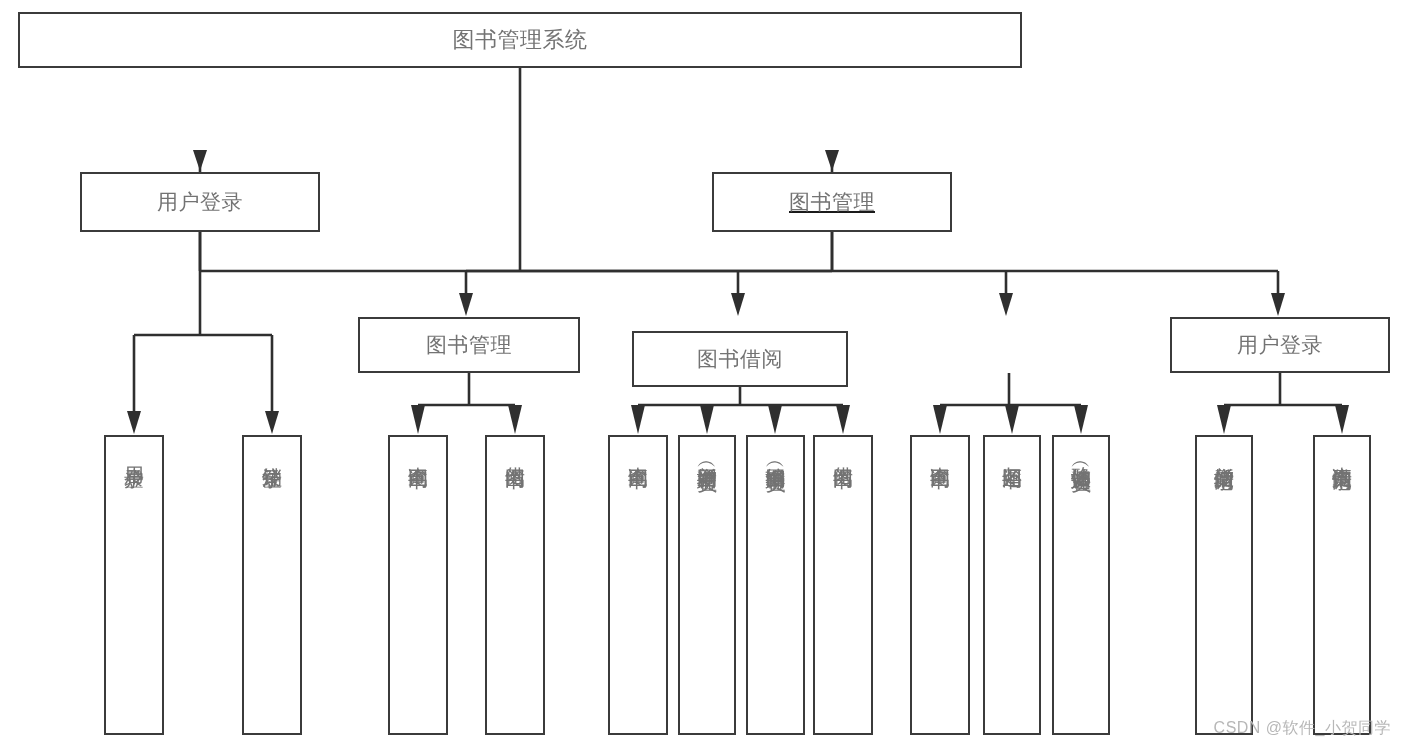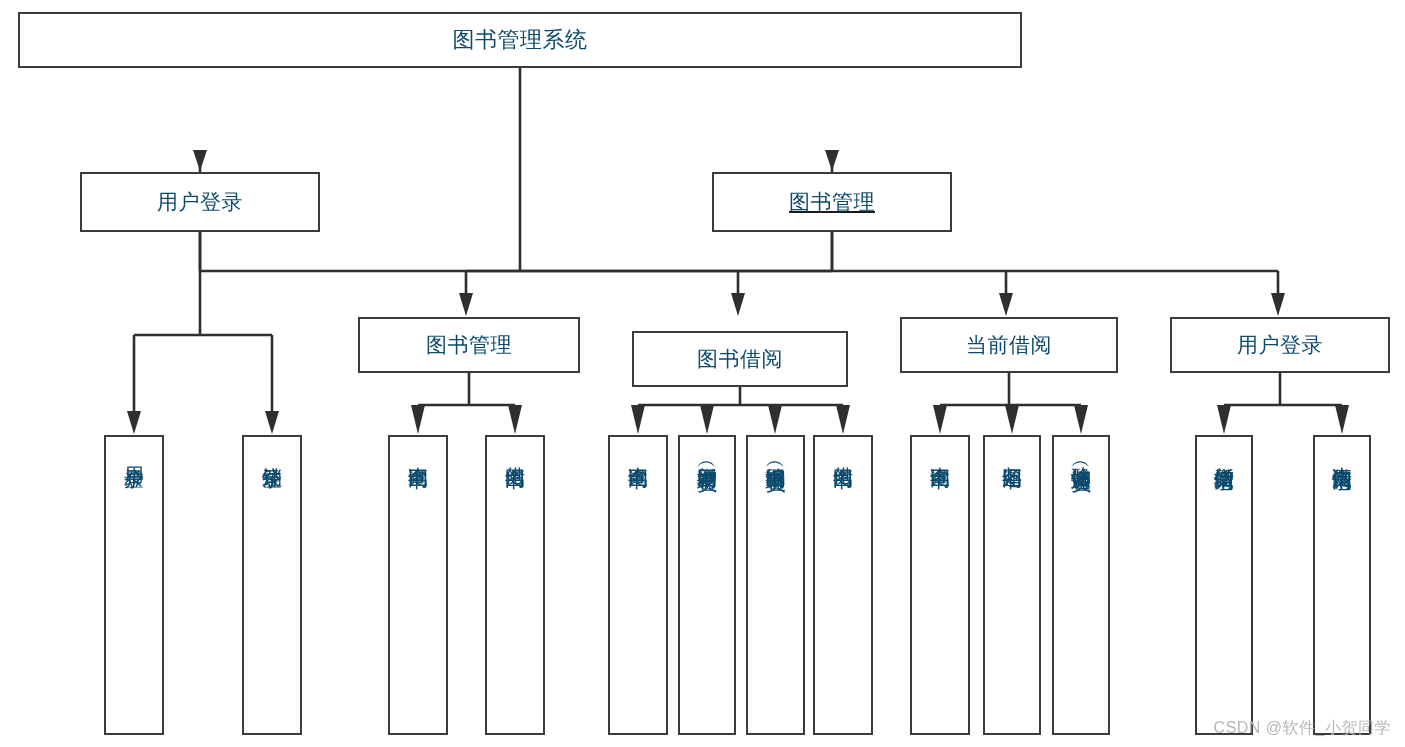--- a/index.html
+++ b/index.html
@@ -28,21 +28,21 @@
     box-sizing: border-box;
     background: #ffffff;
     border: 2px solid #3b3b3b;
     display: flex;
     align-items: center;
     justify-content: center;
   }
   .node-label {
     font-size: 21px;
     line-height: 1.25;
-    color: #0c4a6e;
+    color: #737373;
     white-space: nowrap;
     letter-spacing: 0.5px;
   }
   .node-box.leaf {
     align-items: flex-start;
     justify-content: center;
     padding-top: 14px;
   }
   .node-box.leaf .node-label {
     writing-mode: vertical-rl;
@@ -173,23 +173,20 @@
   <div class="node-box" style="left: 712px; top: 172px; width: 240px; height: 60px; border-color: rgb(59, 59, 59); text-decoration: underline;">
     <span class="node-label">图书管理</span>
   </div>
 
   <div class="node-box" style="left: 358px; top: 317px; width: 222px; height: 56px; border-color: rgb(59, 59, 59);">
     <span class="node-label">图书管理</span>
   </div>
   <div class="node-box" style="left: 632px; top: 331px; width: 216px; height: 56px; border-color: rgb(59, 59, 59); text-align: center;">
     <span class="node-label">图书借阅</span>
   </div>
-  <div class="node-box" style="left: 900px; top: 317px; width: 218px; height: 56px; border-color: rgb(59, 59, 59);">
-    <span class="node-label">当前借阅</span>
-  </div>
   <div class="node-box" style="left: 1170px; top: 317px; width: 220px; height: 56px; border-color: rgb(59, 59, 59);">
     <span class="node-label">用户登录</span>
   </div>
 
   <div class="node-box leaf" style="left: 104px; top: 435px; width: 60px; height: 300px; border-color: rgb(59, 59, 59);">
     <span class="node-label">用户登录</span>
   </div>
   <div class="node-box leaf" style="left: 242px; top: 435px; width: 60px; height: 300px; border-color: rgb(59, 59, 59);">
     <span class="node-label">注销登录</span>
   </div>

